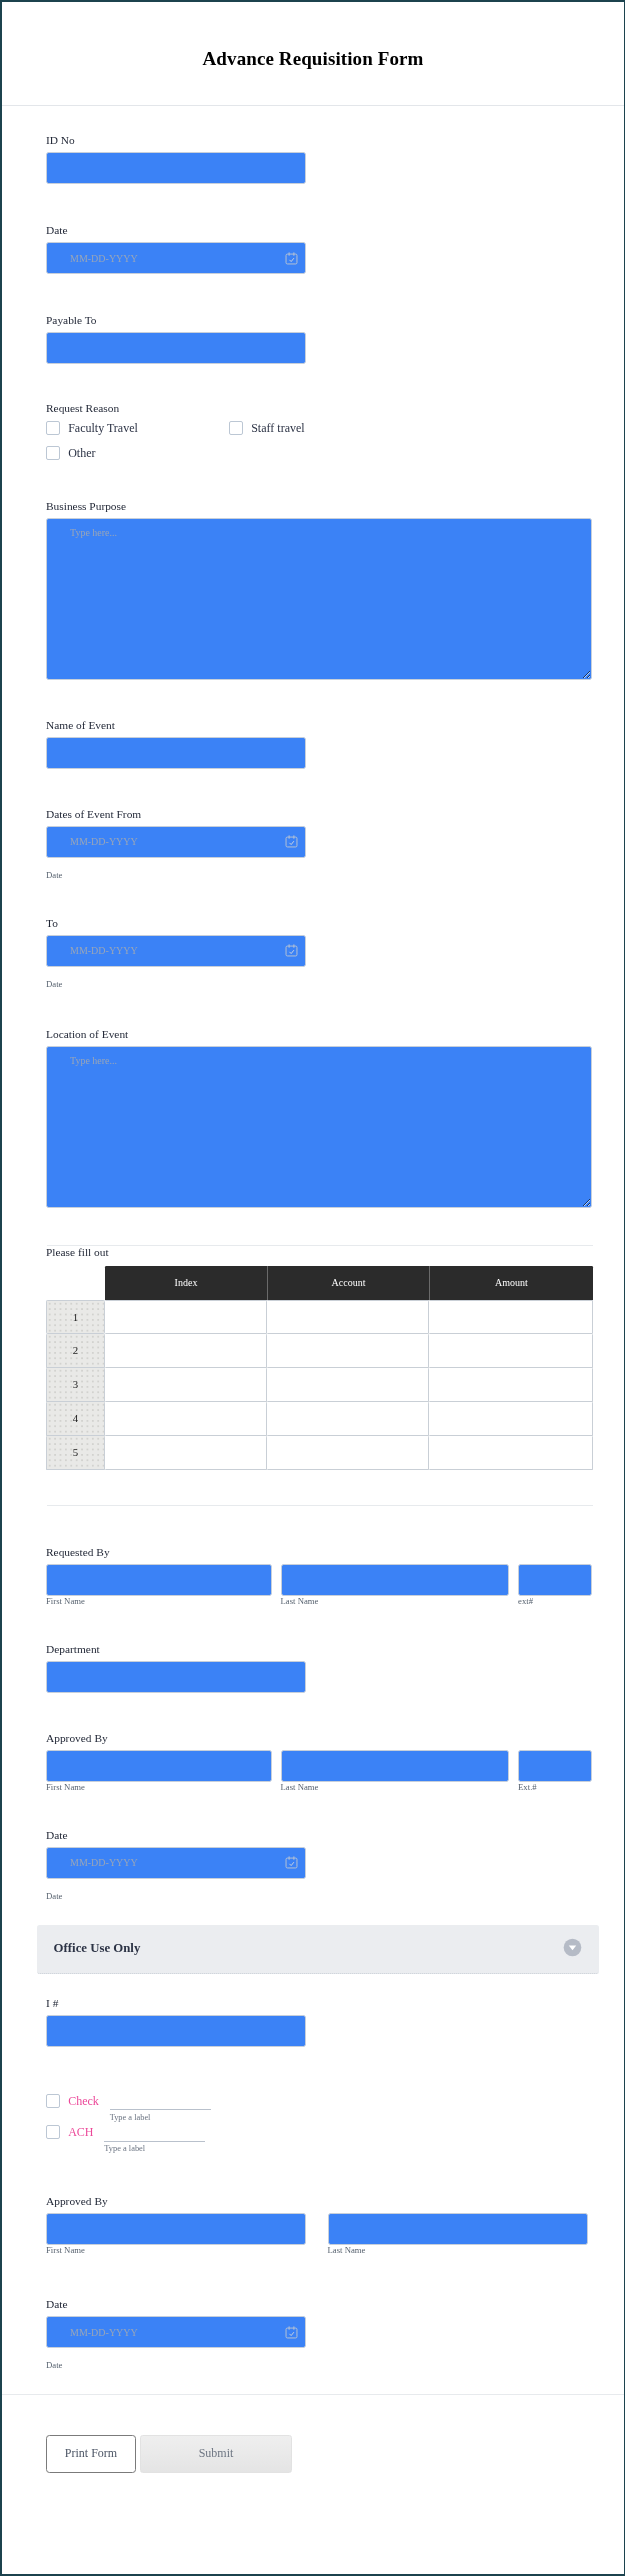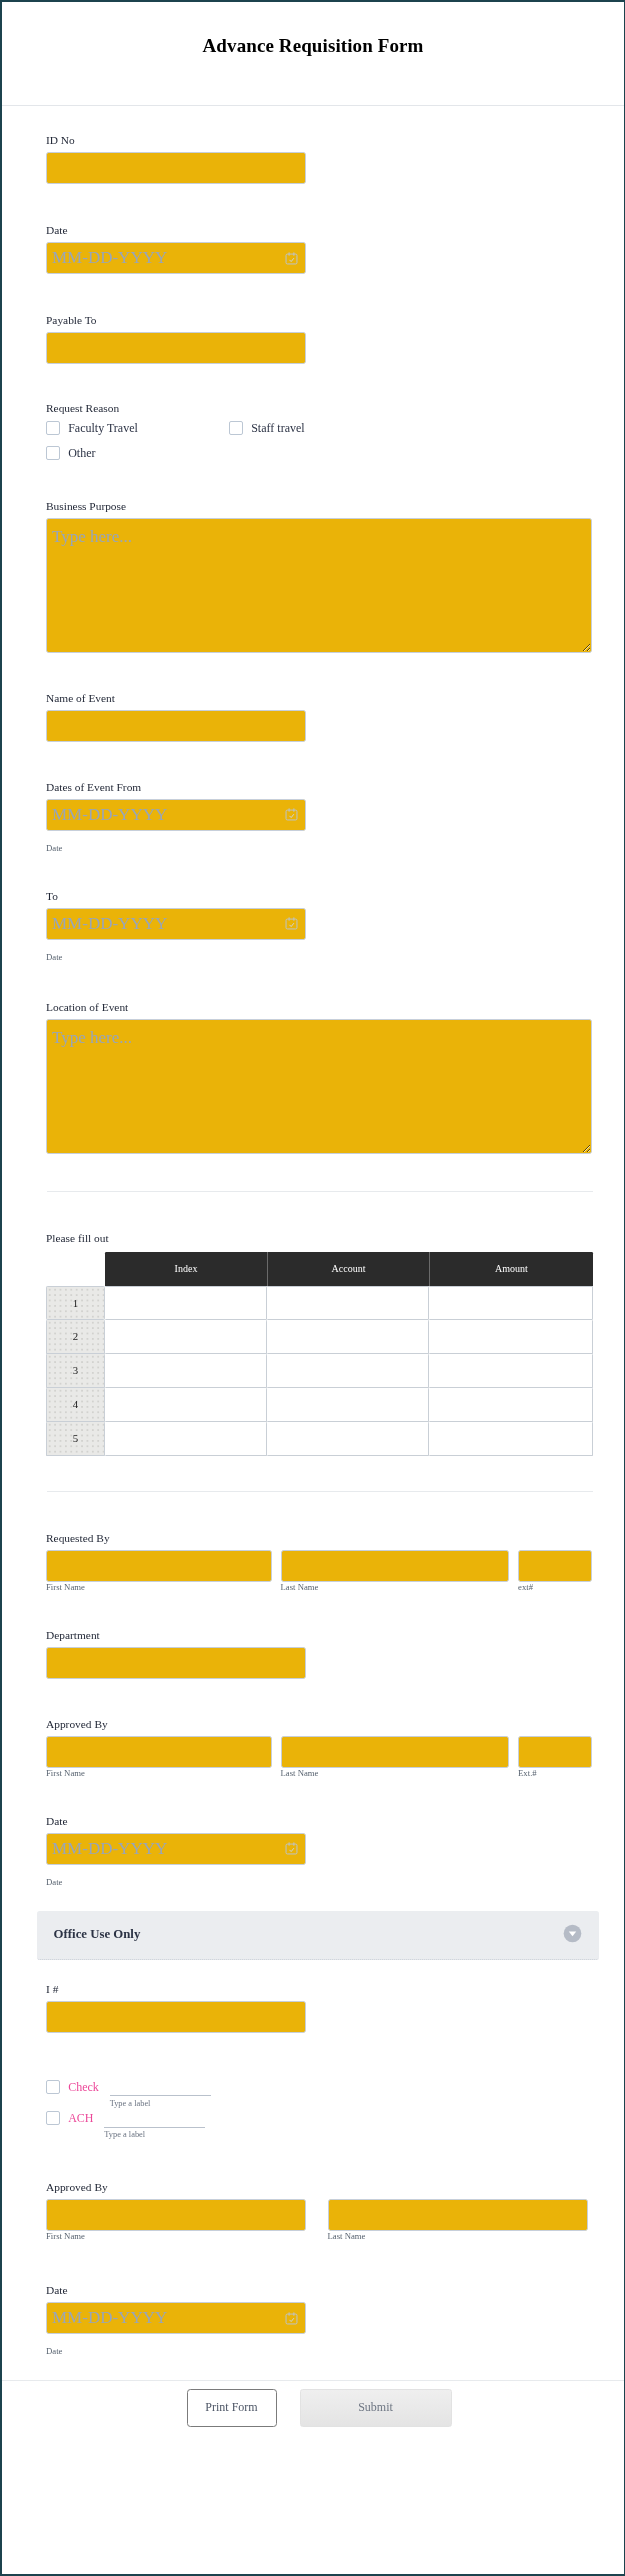--- a/index.html
+++ b/index.html
@@ -5,36 +5,36 @@
   * { margin:0; padding:0; box-sizing:border-box; }
   html,body { background:#ffffff; }
   body { font-family:"Liberation Serif", serif; }
 
   .page {
     width:626px; height:2576px; margin:0 auto; background:#fff;
     border:2px solid #1c434e; border-top-width:2.7px; overflow:hidden;
   }
 
   
-  .form-header { height:104px; padding-top:33px; text-align:center; border-bottom:0.7px solid #e3e6ea; }
+  .form-header { height:104px; padding-top:46px; text-align:center; border-bottom:0.7px solid #e3e6ea; }
   .form-title { font-size:19px; font-weight:700; color:#000; letter-spacing:0.1px; }
 
   .form-body { padding:0 32px 0 44px; }
 
   .label { display:block; font-size:11.4px; color:#1e2433; margin-bottom:6px; }
   .sublabel { font-size:8.7px; color:#57626f; margin-top:12px; }
 
   .text-input {
     display:block; width:260px; height:32px; border:0.7px solid #c7cfda; border-radius:2.7px;
-    background:#eab308; font-family:"Liberation Serif", serif; font-size:17px; color:#2c3345;
-    padding:0 5px; outline:none;
+    background:#3b82f6; font-family:"Liberation Serif", serif; font-size:10px; color:#2c3345;
+    padding:0 23px; outline:none;
   }
   .text-input::placeholder, textarea::placeholder { color:#98a5b9; opacity:1; }
   .full { width:546px; }
-  textarea.text-input { height:135px; padding-top:8px; resize:both; }
+  textarea.text-input { height:162px; padding-top:8px; resize:both; }
 
   .date-wrap { position:relative; width:260px; }
   .date-wrap .text-input { width:100%; padding-right:31px; }
   .cal-btn { position:absolute; right:7.4px; top:8.7px; width:15px; height:15px; background:none; border:none; cursor:pointer; padding:0; }
 
   
   .cb {
     display:inline-block; width:13.5px; height:13.5px; border:0.7px solid #bcc7d4; border-radius:2px;
     background:#fff; flex:0 0 13.5px;
   }
@@ -82,21 +82,21 @@
   .pay-row { display:flex; align-items:flex-start; }
   .pay-label { margin-left:8.7px; font-size:12px; color:#ec4899; line-height:15px; }
   .ul-wrap { margin-left:10.8px; display:flex; flex-direction:column; margin-top:2.7px; }
   .underline-input {
     width:101px; height:13.5px; border:none; border-bottom:0.7px solid #b9c1cc; background:transparent;
     outline:none; font:10px "Liberation Serif", serif; color:#2c3345;
   }
   .type-label { font-size:8.4px; color:#6b7482; margin-top:2.7px; }
 
   
-  .buttons { display:flex; justify-content:center; gap:23px; margin-top:8px; }
+  .buttons { display:flex; gap:4px; margin-top:40px; }
   .btn { height:38px; border-radius:2.7px; font-family:"Liberation Serif", serif; font-size:12px; cursor:pointer; }
   .btn-print { width:90px; background:#fff; border:0.7px solid #7b7b7b; border-radius:3.4px; color:#4c5565; }
   .btn-submit { width:152px; background:linear-gradient(#efefef,#e4e4e4); border:0.7px solid #e2e2e2; color:#6e7683; }
 </style>
 </head>
 <body>
 
 <div class="page">
 
   <div class="form-header">
@@ -190,21 +190,21 @@
       <div class="sublabel">Date</div>
     </div>
 
     <div class="field" style="margin-top:39px">
       <label class="label">Location of Event</label>
       <textarea class="text-input full" placeholder="Type here..." style=""></textarea>
     </div>
 
     <hr class="divider content" style="margin-top:37px">
 
-    <div class="field" style="margin-top:40px">
+    <div class="field" style="">
       <label class="label">Please fill out</label>
       <div class="fill-table">
         <div class="corner"></div>
         <div class="th first">Index</div>
         <div class="th">Account</div>
         <div class="th last">Amount</div>
 
         <div class="rowhdr rfirst">1</div>
         <input class="cell-input ctop" style="">
         <input class="cell-input ctop" style="">

